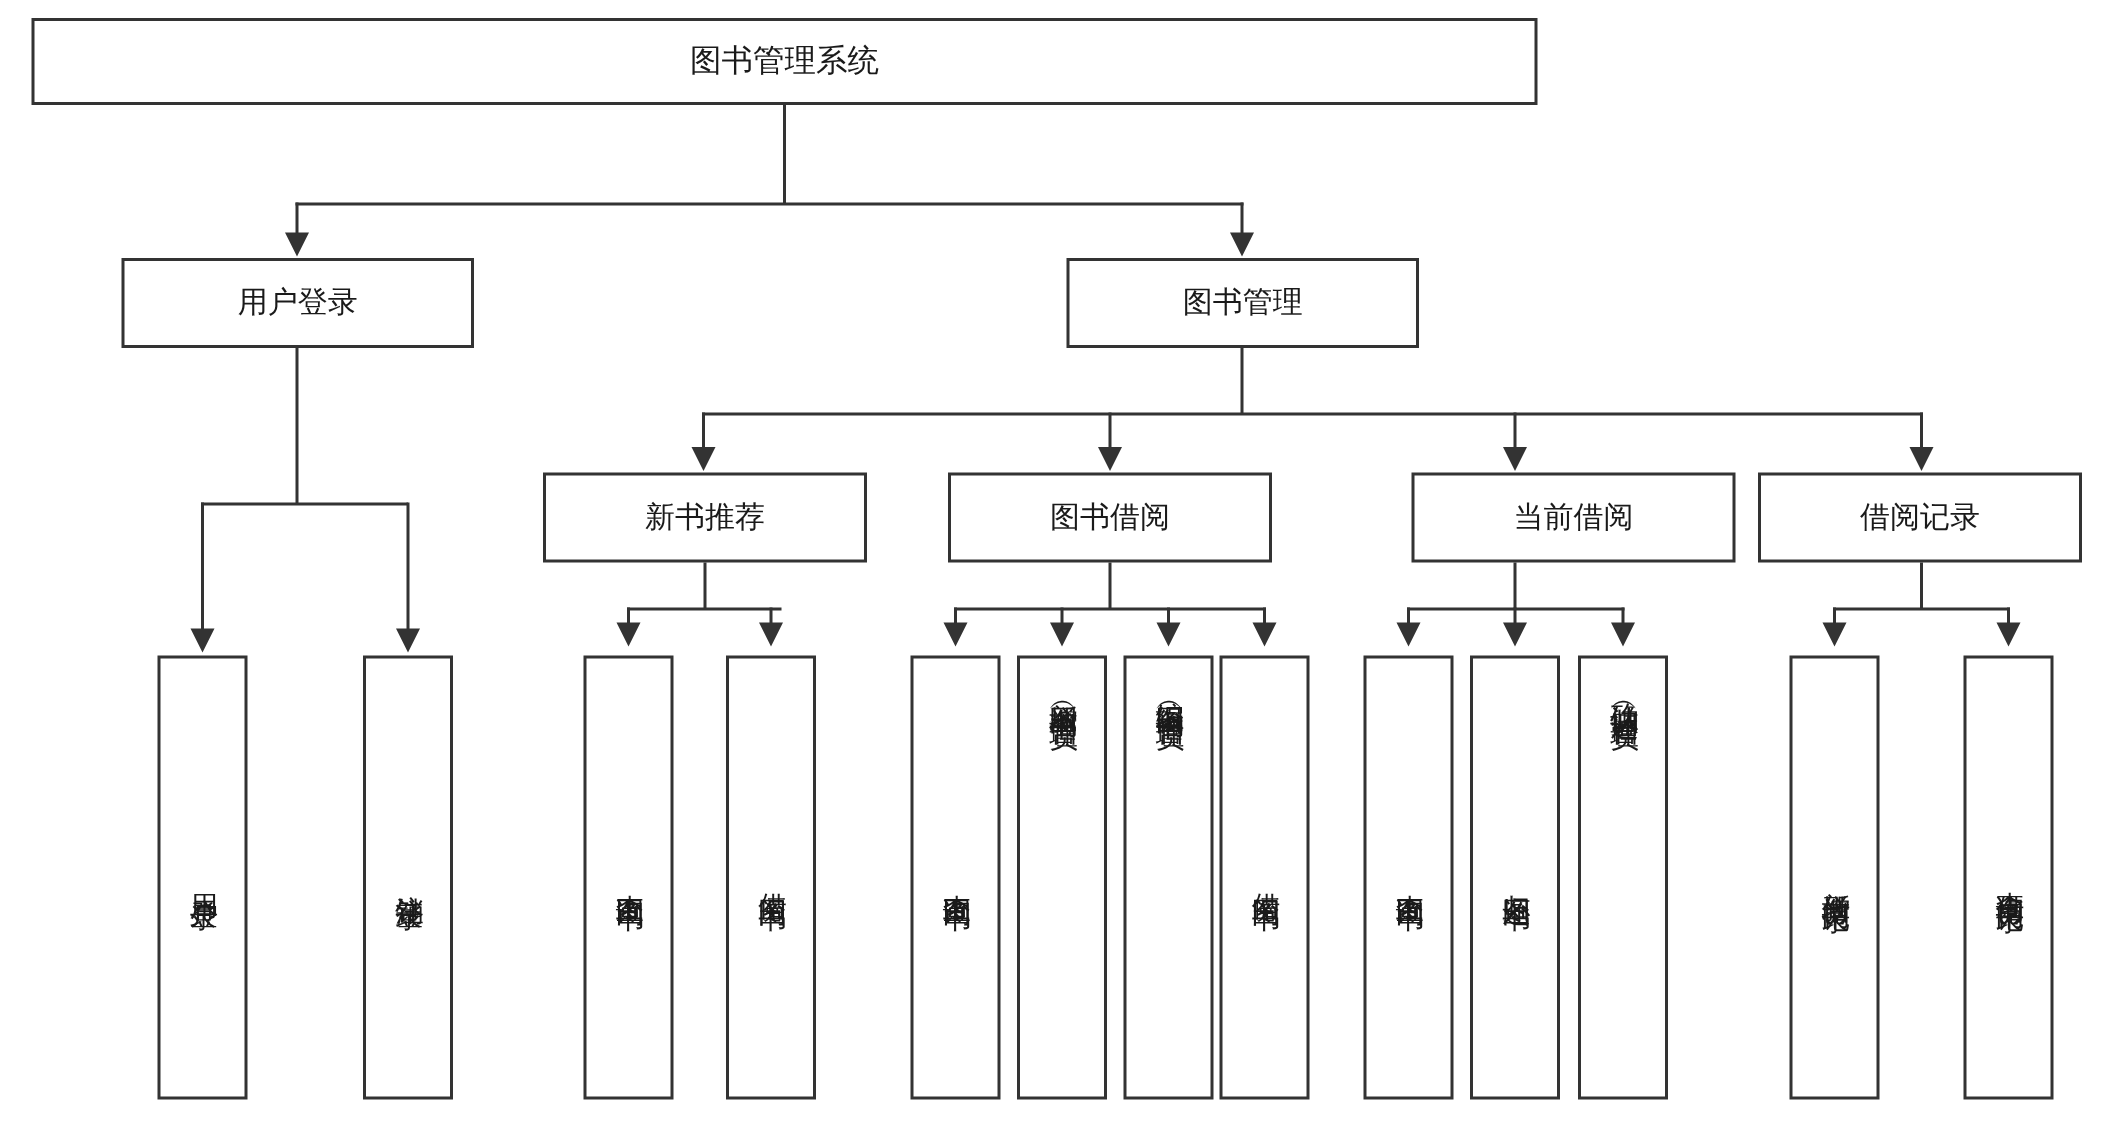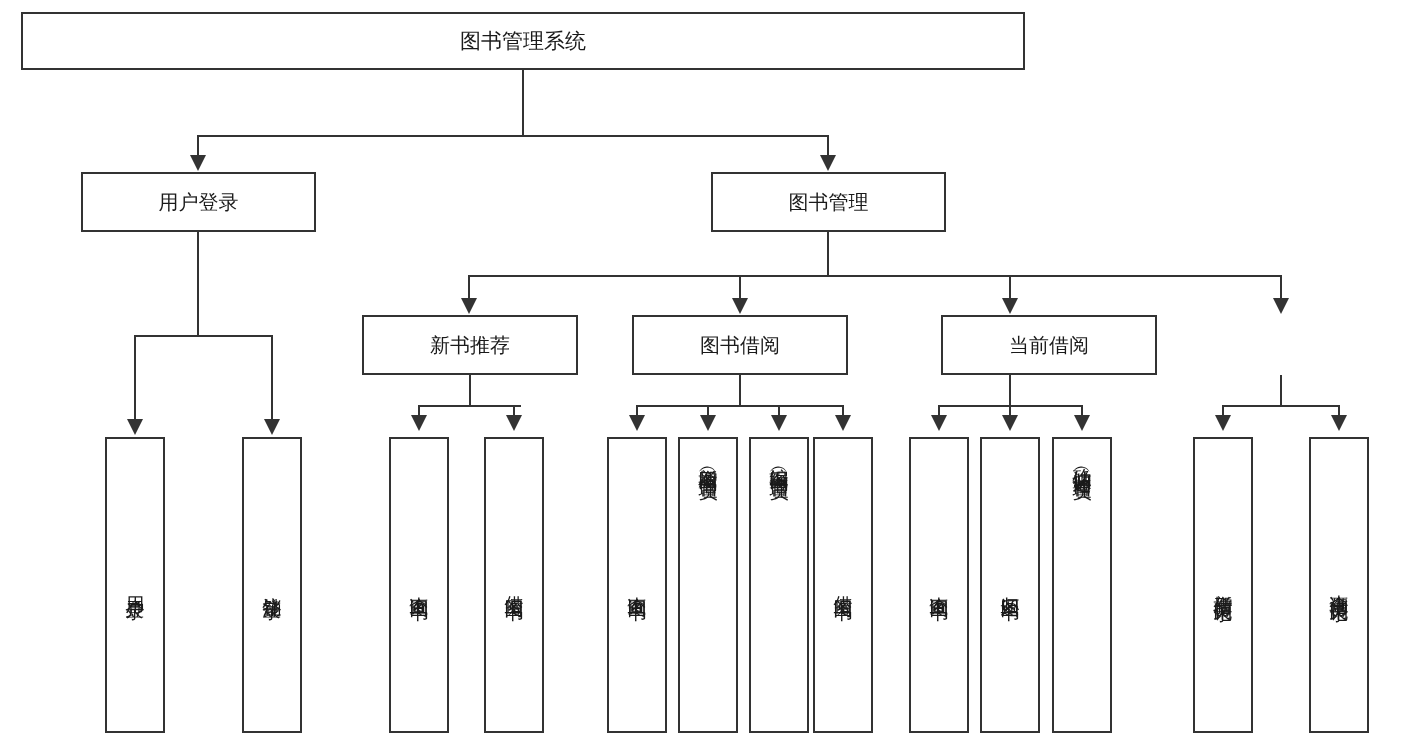--- a/index.html
+++ b/index.html
@@ -119,20 +119,21 @@
 
   <div class="ln v" style="left:1009px; top:275px; width:2px; height:25px;"></div>
   <div class="arrow" style="left:1002px; top:298px;"></div>
 
   <div class="ln v" style="left:1280px; top:275px; width:2px; height:25px;"></div>
   <div class="arrow" style="left:1273px; top:298px;"></div>
 
   <div class="node lvl2" style="left:362px; top:315px; width:216px; height:60px;">新书推荐</div>
   <div class="node lvl2" style="left:632px; top:315px; width:216px; height:60px;">图书借阅</div>
   <div class="node lvl2" style="left:902px; top:315px; width:216px; height:60px;margin-left:39px;">当前借阅</div>
+  <div class="node lvl2" style="left:1172px; top:315px; width:216px; height:60px;">借阅记录</div>
 
   <div class="ln v" style="left:469px; top:375px; width:2px; height:31px;"></div>
   <div class="ln h" style="left:418px; top:405px; width:103px; height:2px;"></div>
   <div class="ln v" style="left:418px; top:405px; width:2px; height:12px;"></div>
   <div class="arrow" style="left:411px; top:415px;"></div>
   <div class="ln v" style="left:513px; top:405px; width:2px; height:12px;"></div>
   <div class="arrow" style="left:506px; top:415px;"></div>
 
   <div class="ln v" style="left:739px; top:375px; width:2px; height:31px;"></div>
   <div class="ln h" style="left:636px; top:405px; width:208px; height:2px;"></div>

